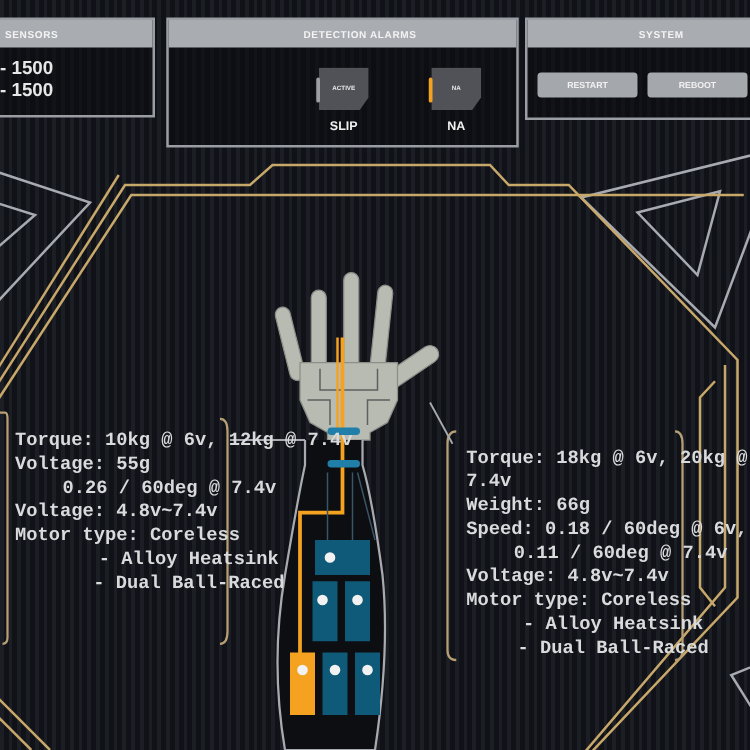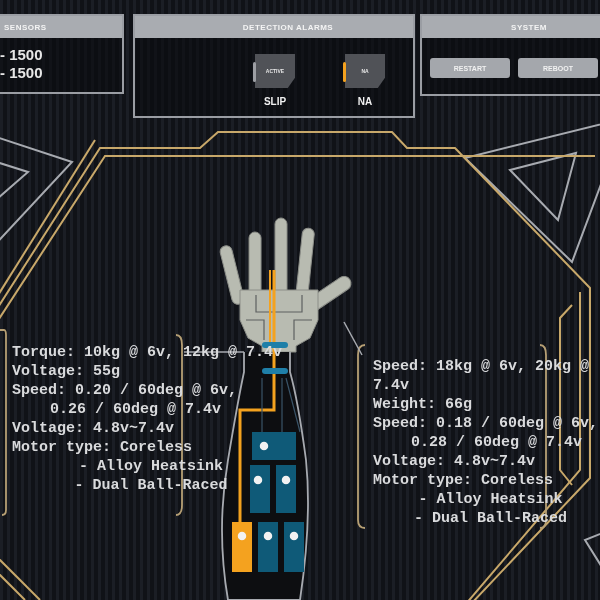--- a/index.html
+++ b/index.html
@@ -232,32 +232,31 @@
 
   <div class="panel" id="panel-system">
     <div class="panel-header">SYSTEM</div>
     <button class="sys-btn" style="left:8px;width:80px;">RESTART</button>
     <button class="sys-btn" style="left:96px;width:80px;">REBOOT</button>
   </div>
 
   <div class="specs" style="left:12px; top:343px;">
     <div>Torque: 10kg @ 6v, 12kg @ 7.4v</div>
     <div>Voltage: 55g</div>
-    <div>Speed: 0.20 / 60deg @ 6v,</div>
     <div class="indent">0.26 / 60deg @ 7.4v</div>
     <div>Voltage: 4.8v~7.4v</div>
     <div>Motor type: Coreless</div>
     <div class="bullet">- Alloy Heatsink</div>
     <div class="bullet">- Dual Ball-Raced</div>
   </div>
 
   <div class="specs" style="left:373px; top:357px;">
-    <div>Speed: 18kg @ 6v, 20kg @ 7.4v</div>
+    <div>Torque: 18kg @ 6v, 20kg @ 7.4v</div>
     <div>Weight: 66g</div>
     <div>Speed: 0.18 / 60deg @ 6v,</div>
-    <div class="indent">0.28 / 60deg @ 7.4v</div>
+    <div class="indent">0.11 / 60deg @ 7.4v</div>
     <div>Voltage: 4.8v~7.4v</div>
     <div>Motor type: Coreless</div>
     <div class="bullet">- Alloy Heatsink</div>
     <div class="bullet">- Dual Ball-Raced</div>
   </div>
 
 </div>
 
 </body></html>

